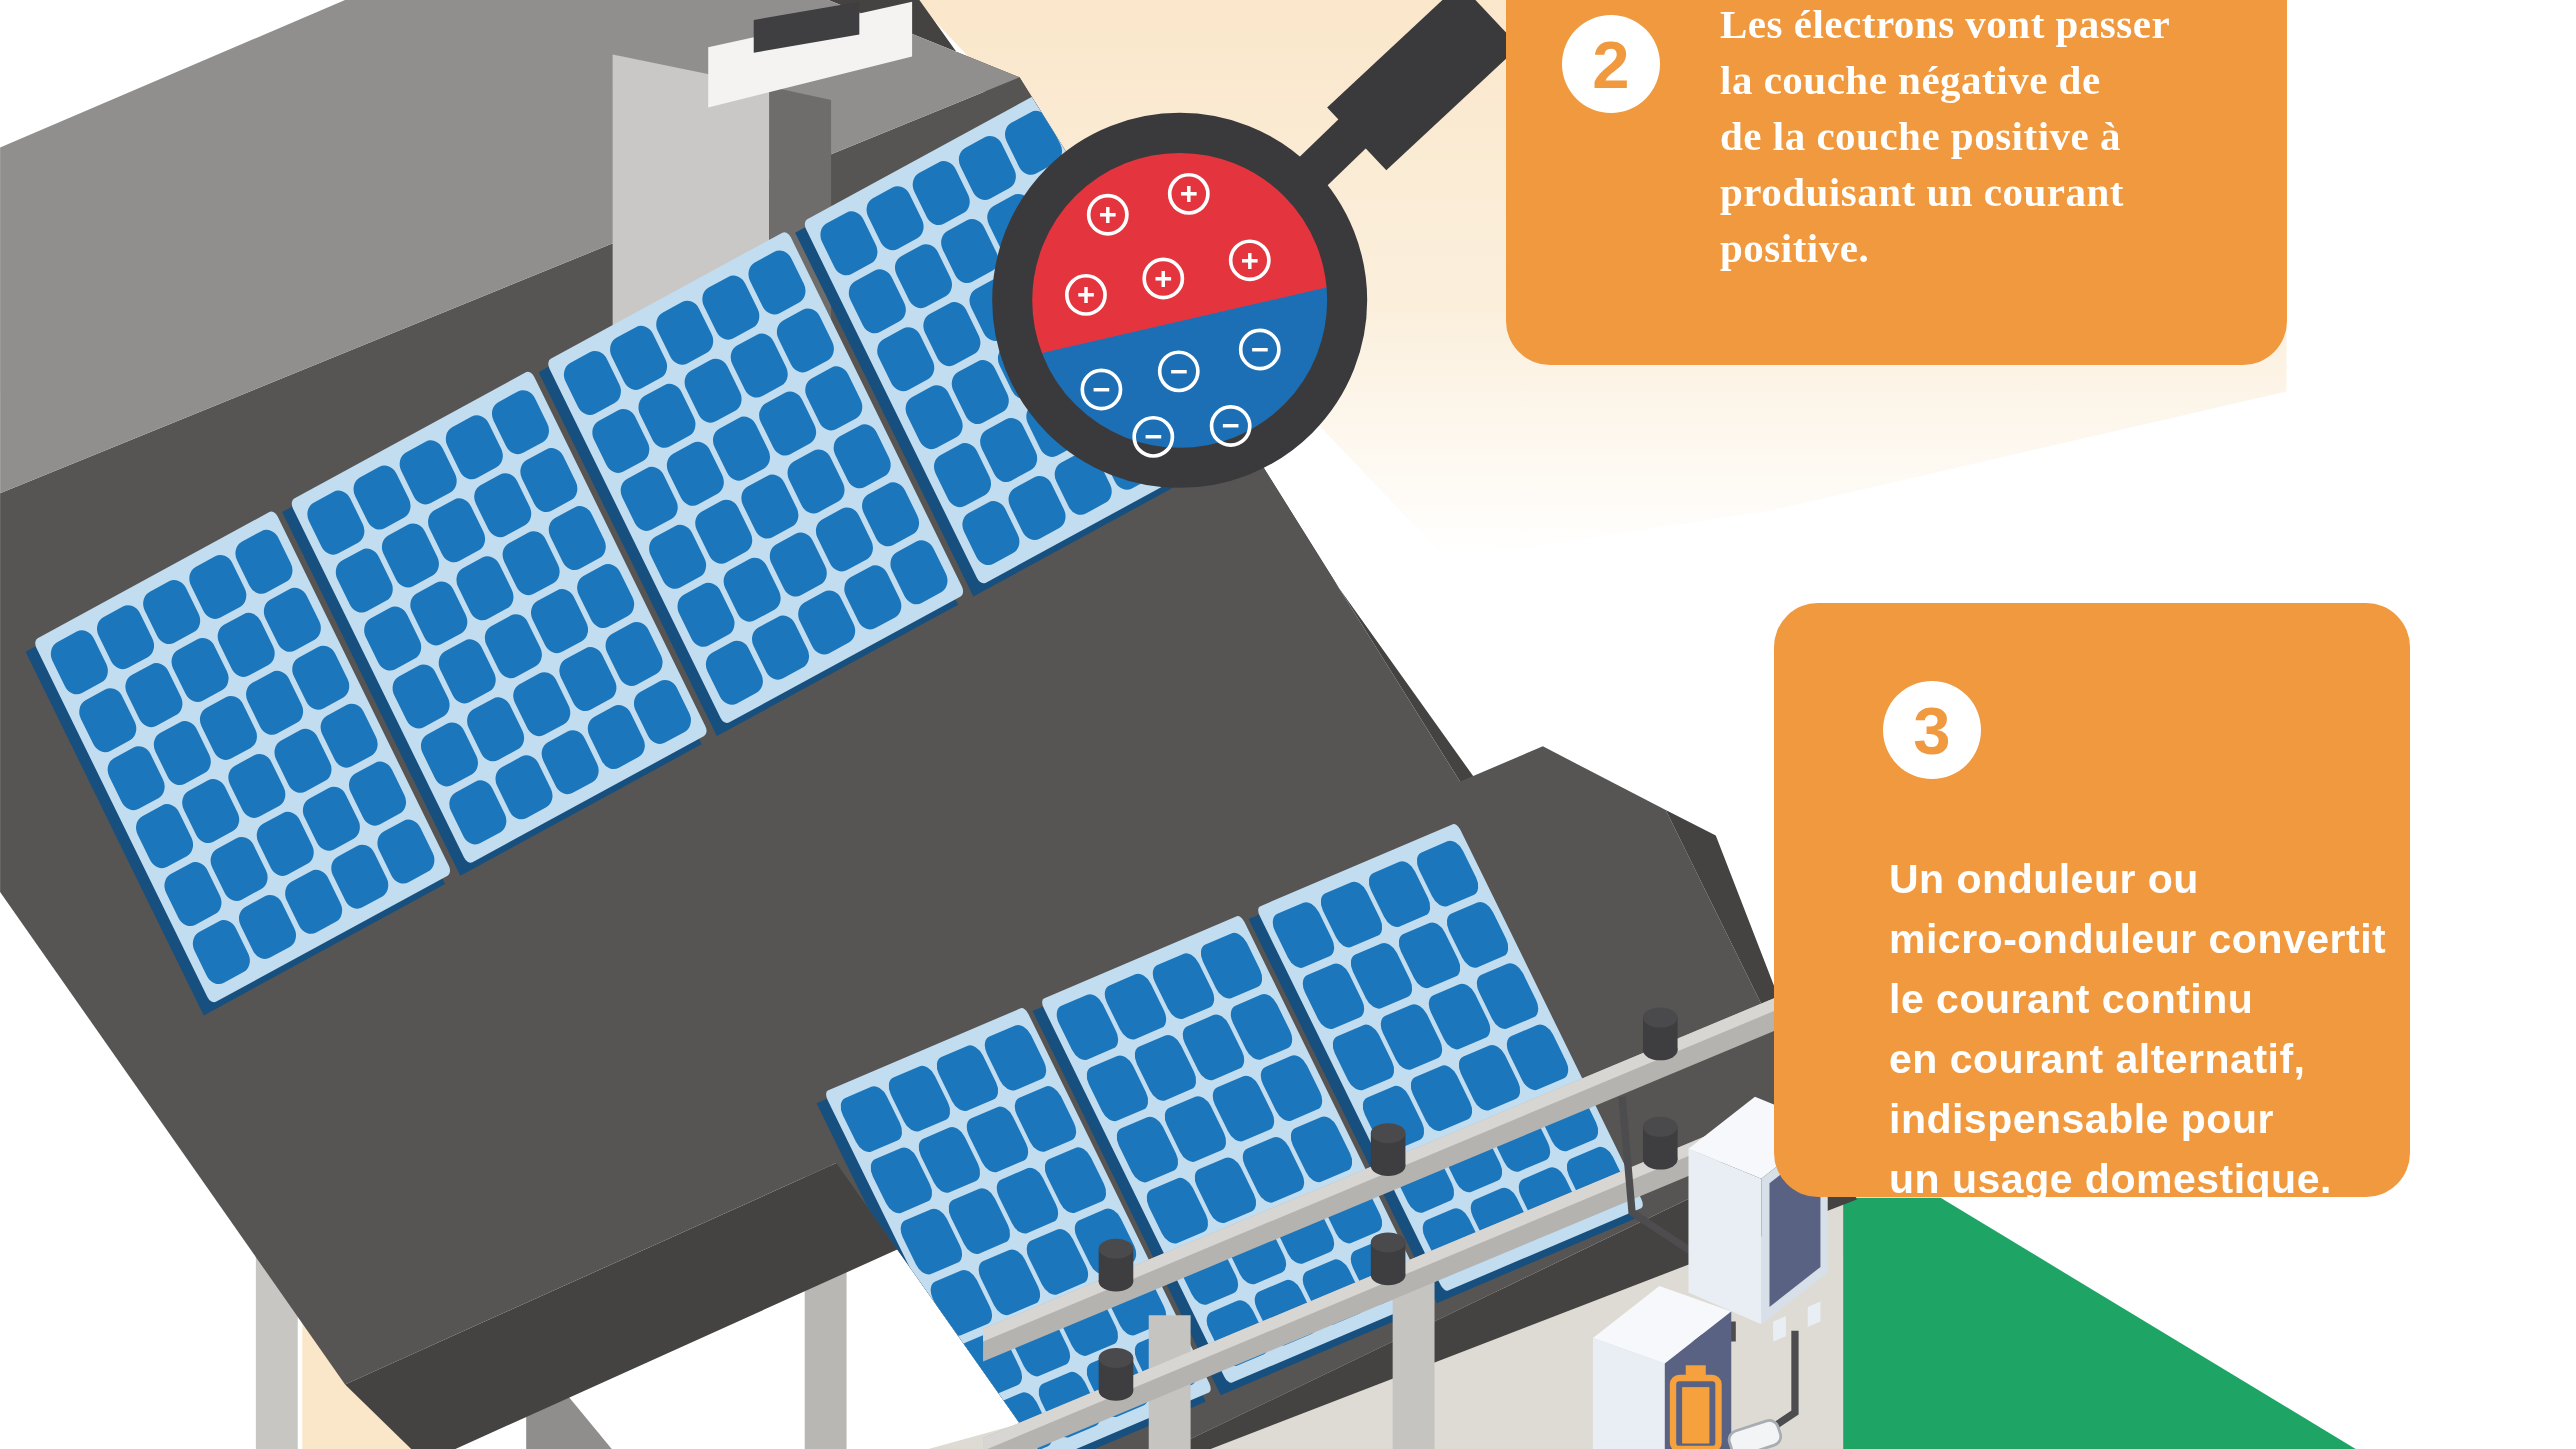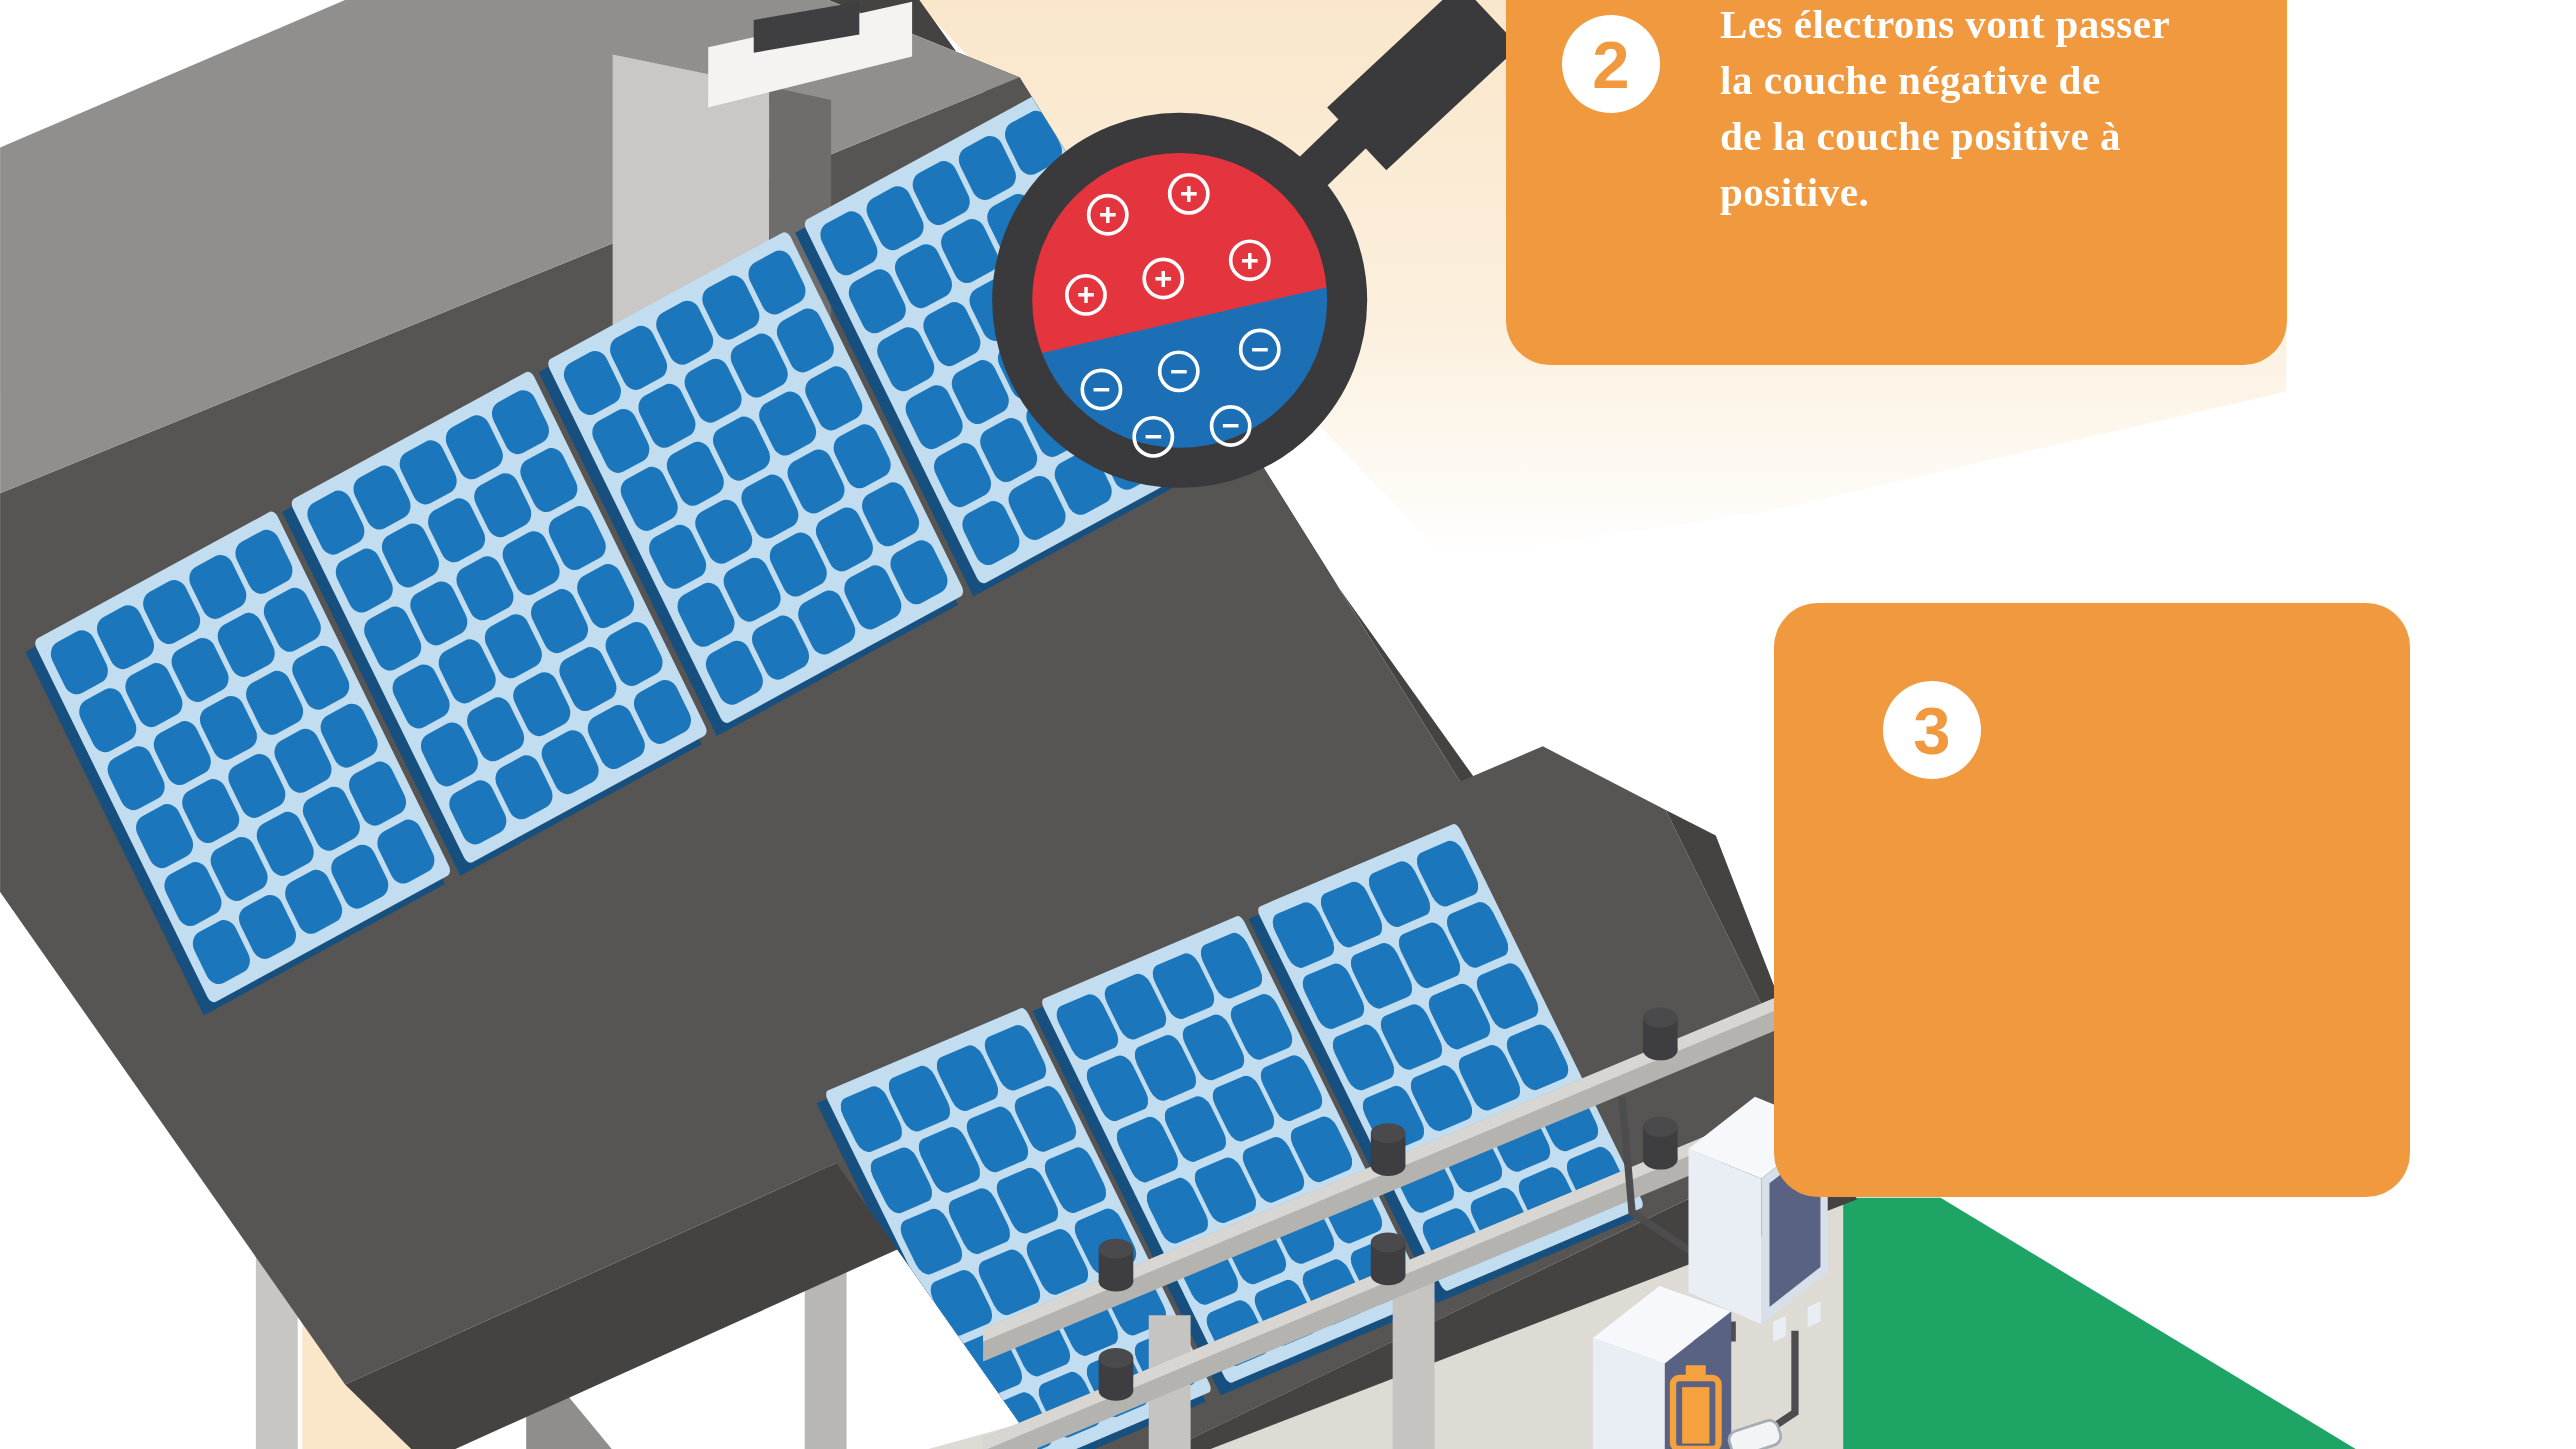--- a/index.html
+++ b/index.html
@@ -442,24 +442,33 @@
 </svg>
 
 <div id="step2" class="step-box" style="left:1506px;top:-56px;width:781px;height:421px;background:#F0993E;">
   <div class="num-circle" style="left:56px;top:71px;">
     <span style="color:#F0993E;">2</span>
   </div>
   <div class="step-text" style="left:214px;top:52px;font-family:Liberation Serif, serif;">
     <div>Les électrons vont passer</div>
     <div>la couche négative de</div>
     <div>de la couche positive à</div>
+    <div>produisant un courant</div>
     <div>positive.</div>
   </div>
 </div>
 
 <div id="step3" class="step-box" style="left:1774px;top:603px;width:636px;height:594px;background:#F0993E;">
   <div class="num-circle" style="left:109px;top:78px;">
     <span style="color:#F0993E;">3</span>
   </div>
+  <div class="step-text" style="left:115px;top:246px;">
+    <div>Un onduleur ou</div>
+    <div>micro-onduleur convertit</div>
+    <div>le courant continu</div>
+    <div>en courant alternatif,</div>
+    <div>indispensable pour</div>
+    <div>un usage domestique.</div>
+  </div>
 </div>
 
 </div>
 
 
 </body></html>

